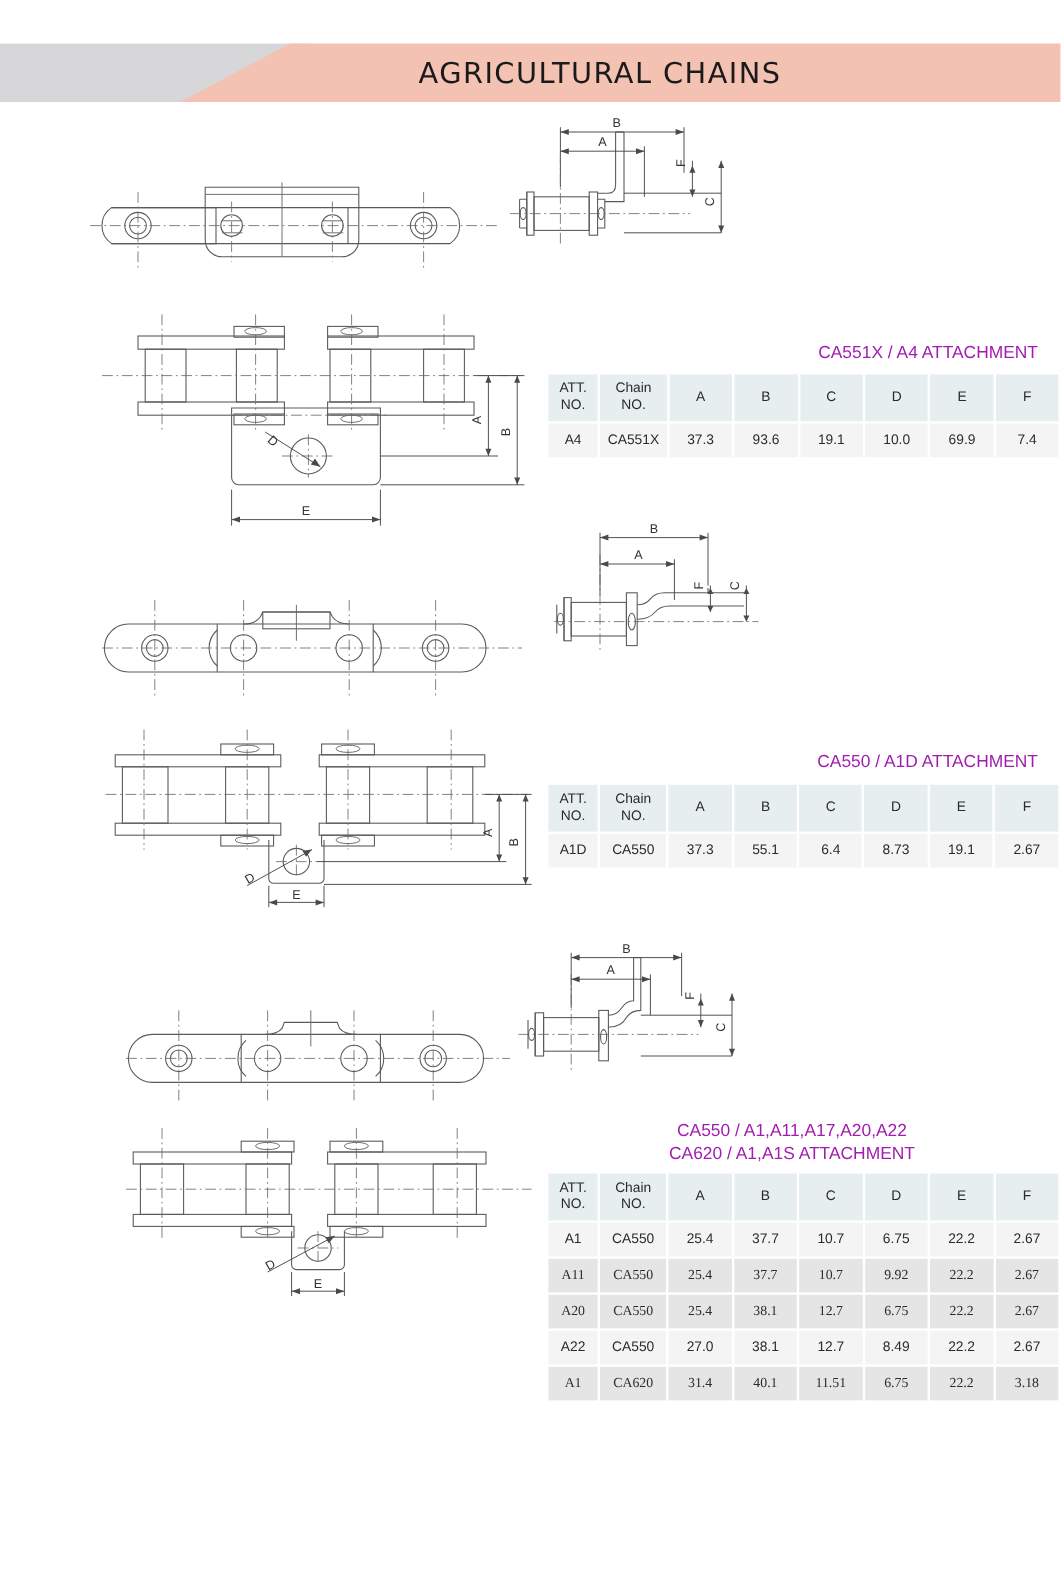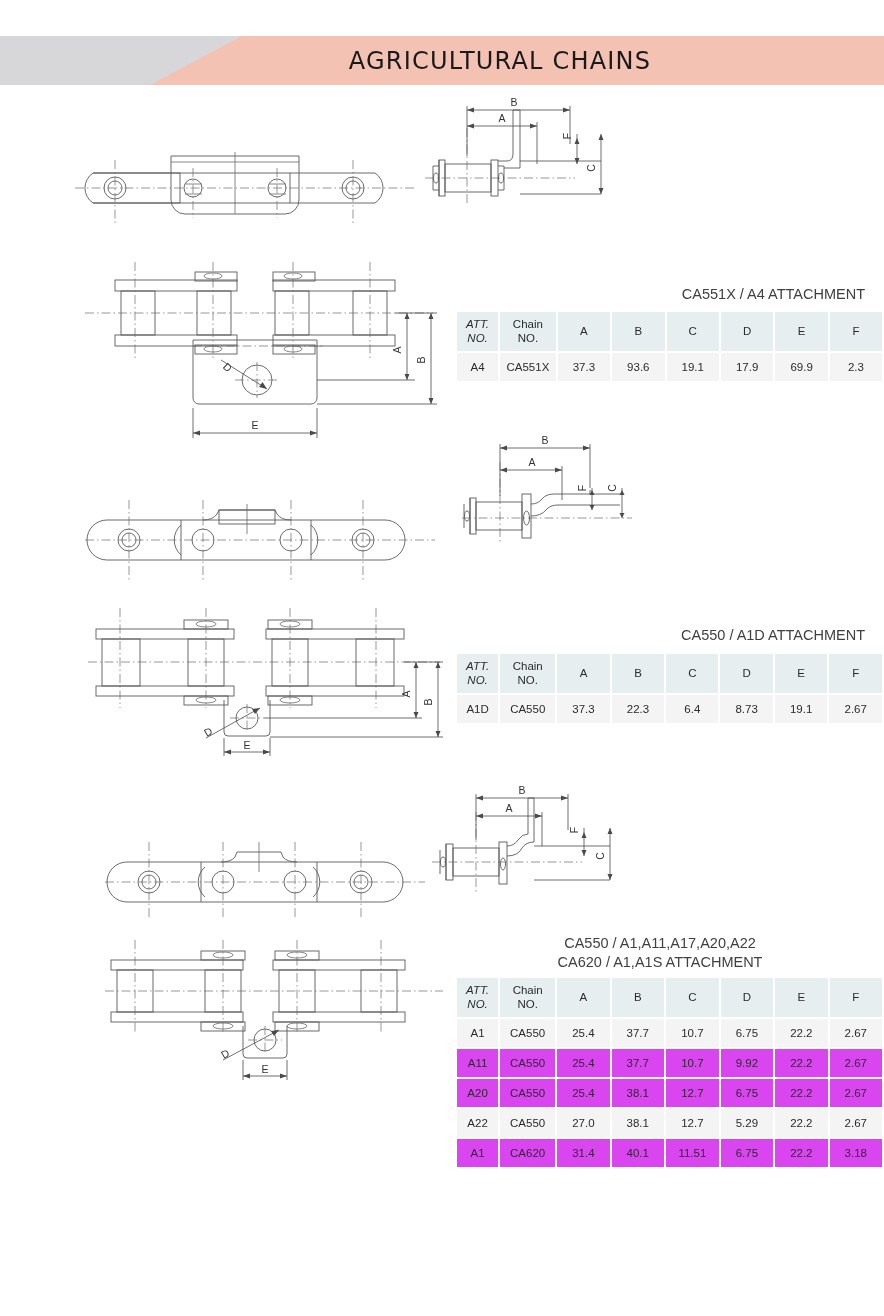--- a/index.html
+++ b/index.html
@@ -38,21 +38,21 @@
   .ln{stroke:#5a5a5a;stroke-width:0.9;fill:none;}
   .ln2{stroke:#6a6a6a;stroke-width:0.8;fill:none;}
   .cl{stroke:#6a6a6a;stroke-width:0.7;fill:none;stroke-dasharray:9 3 1.5 3;}
   .dim{stroke:#4a4a4a;stroke-width:0.8;fill:none;}
   .lbl{font-family:"Liberation Sans",sans-serif;font-size:10.5px;fill:#333;}
   .arrow{fill:#4a4a4a;}
   
   .tbl-title{
     position:absolute;
     font-size:14.5px;
-    color:#404040;
+    color:#a21caf;
     text-align:right;
     font-family:"Liberation Sans",sans-serif;
     white-space:pre-line;
     line-height:1.28;
   }
   table.spec{
     position:absolute;
     border-collapse:separate;
     border-spacing:2px;
     font-size:11.5px;
@@ -65,22 +65,22 @@
     line-height:1.18;
     text-align:center;
     vertical-align:middle;
   }
   table.spec td{
     padding:8px 2px;
     text-align:center;
     vertical-align:middle;
     background:#f4f4f4;
   }
-  table.spec tr.alt td{background:#d946ef;}
-  table.spec .c-att{width:38px;font-style:italic;}
+  table.spec tr.alt td{background:#e5e5e5;font-family:Liberation Serif, serif;}
+  table.spec .c-att{width:38px;}
   table.spec .c-chain{width:52px;margin-left:43px;}
   table.spec .c-v{width:50px;}
 </style>
 </head>
 <body>
 
 <div class="banner">
   <div class="banner-gray"></div>
   <div class="banner-peach"></div>
   <div class="banner-title">AGRICULTURAL CHAINS</div>
@@ -235,23 +235,23 @@
       <th class="c-v">F</th>
     </tr>
   </thead>
   <tbody>
     <tr>
       <td>A4</td>
       <td>CA551X</td>
       <td>37.3</td>
       <td>93.6</td>
       <td>19.1</td>
-      <td>17.9</td>
+      <td>10.0</td>
       <td>69.9</td>
-      <td>2.3</td>
+      <td>7.4</td>
     </tr>
   </tbody>
 </table>
 
 <div class="dwg" style="left:85px;top:492px;">
 <svg width="350" height="90" viewBox="0 0 350 90">
   <path class="ln" d="M22 28 A20 20 0 0 0 22 68 L96 68 L96 28 Z"></path>
   <path class="ln" d="M300 28 A20 20 0 0 1 300 68 L226 68 L226 28 Z"></path>
   <path class="ln" d="M96 28 L226 28 M96 68 L226 68"></path>
   <path class="ln" d="M96 33 A20 20 0 0 0 96 63"></path>
@@ -384,21 +384,21 @@
       <th class="c-v">D</th>
       <th class="c-v">E</th>
       <th class="c-v">F</th>
     </tr>
   </thead>
   <tbody>
     <tr>
       <td>A1D</td>
       <td>CA550</td>
       <td>37.3</td>
-      <td>22.3</td>
+      <td>55.1</td>
       <td>6.4</td>
       <td>8.73</td>
       <td>19.1</td>
       <td>2.67</td>
     </tr>
   </tbody>
 </table>
 
 <div class="dwg" style="left:105px;top:832px;">
 <svg width="320" height="90" viewBox="0 0 320 90">
@@ -551,21 +551,21 @@
       <td>6.75</td>
       <td>22.2</td>
       <td>2.67</td>
     </tr>
     <tr>
       <td>A22</td>
       <td>CA550</td>
       <td>27.0</td>
       <td>38.1</td>
       <td>12.7</td>
-      <td>5.29</td>
+      <td>8.49</td>
       <td>22.2</td>
       <td>2.67</td>
     </tr>
     <tr class="alt">
       <td>A1</td>
       <td>CA620</td>
       <td>31.4</td>
       <td>40.1</td>
       <td>11.51</td>
       <td>6.75</td>

